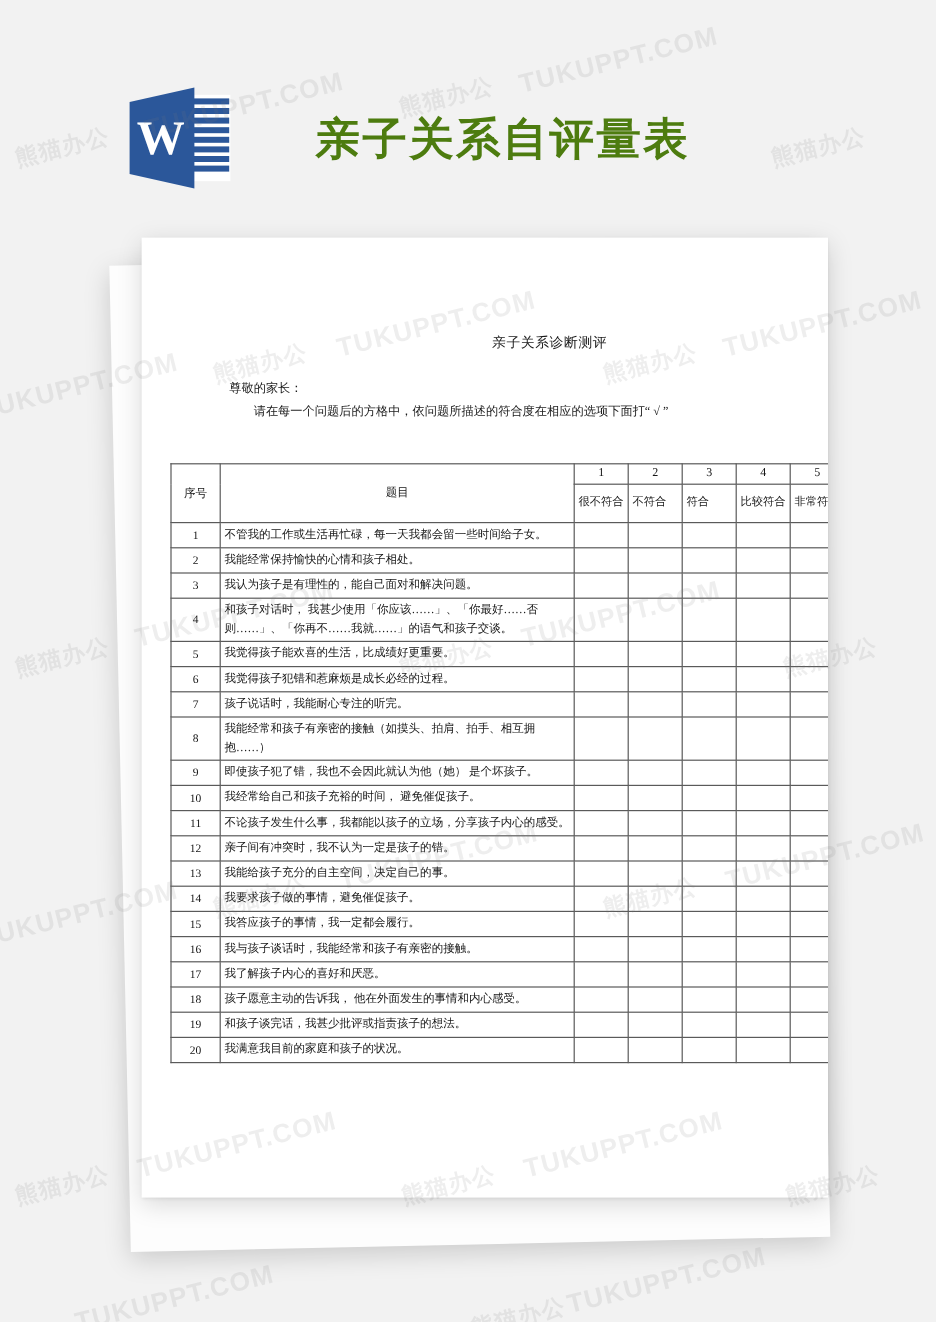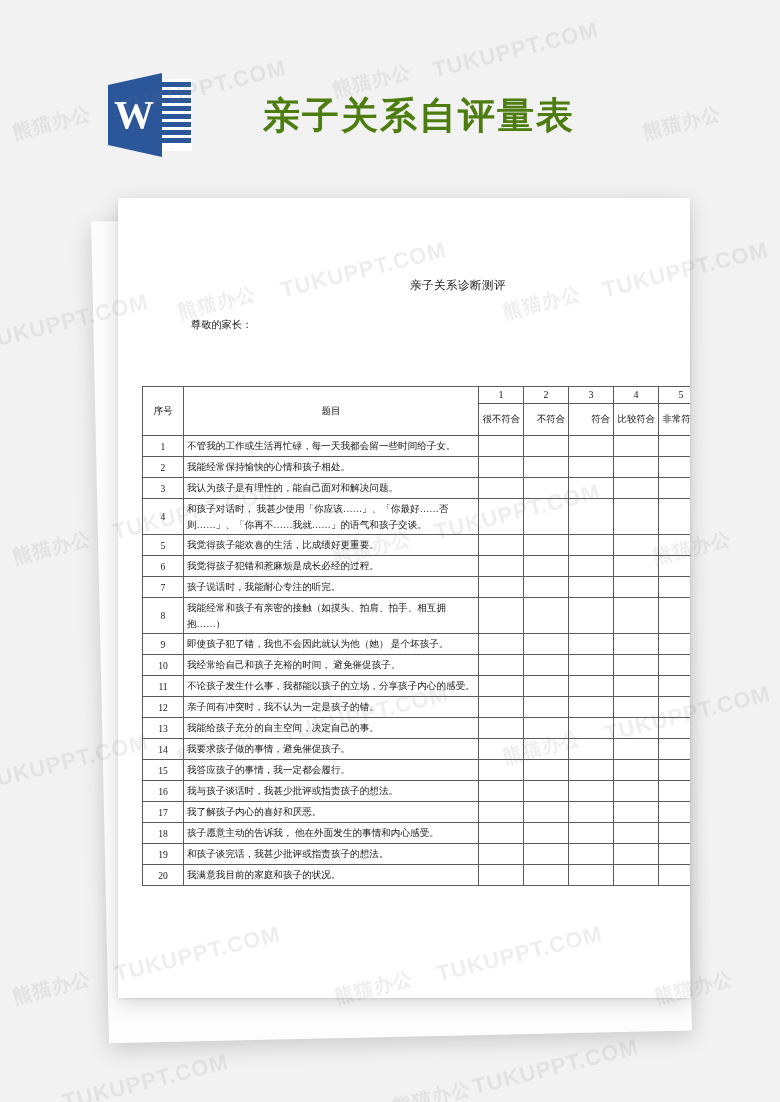--- a/index.html
+++ b/index.html
@@ -84,21 +84,21 @@
     padding:2px 3px;
     font-weight:normal;
     vertical-align:middle;
     background:transparent;
   }
   .col-no{width:34px;text-align:center;}
   .col-q{width:288px;text-align:left;padding-left:6px;line-height:15.5px;}
   .col-opt{width:38px;text-align:center;line-height:12px;}
   #scale-table tbody tr{height:21px;}
   .hdr-num{height:12px;text-align:center;font-size:10px;}
-  .hdr-lbl{height:27px;text-align:right;font-size:9.4px;line-height:12.5px;}
+  .hdr-lbl{height:27px;text-align:left;font-size:9.4px;line-height:12.5px;}
   .hdr-span{text-align:center;}
   .q-cell{}
 
   
   #watermarks{
     position:absolute;left:0;top:0;width:780px;height:1102px;
     pointer-events:none;overflow:hidden;
   }
   .wm{
     position:absolute;
@@ -146,20 +146,21 @@
   <div class="sheet" id="sheet-back"></div>
   <div class="sheet" id="sheet-front"></div>
 </div>
 
 <div id="doc-content">
 
   <div id="doc-title">亲子关系诊断测评</div>
 
   <div id="doc-body">
     <p class="para">尊敬的家长：</p>
+    <p class="para indent2">请在每一个问题后的方格中，依问题所描述的符合度在相应的选项下面打“ √ ”</p>
   </div>
 
   <table id="scale-table">
     <thead>
       <tr>
         <th class="col-no hdr-span" rowspan="2">序号</th>
         <th class="col-q hdr-span" rowspan="2" style="text-align:center;">题目</th>
         <th class="col-opt hdr-num">1</th>
         <th class="col-opt hdr-num">2</th>
         <th class="col-opt hdr-num">3</th>
@@ -306,21 +307,21 @@
           <td class="col-no">15</td>
           <td class="col-q q-cell">我答应孩子的事情，我一定都会履行。</td>
           <td class="col-opt"></td>
           <td class="col-opt"></td>
           <td class="col-opt"></td>
           <td class="col-opt"></td>
           <td class="col-opt"></td>
         </tr>
         <tr>
           <td class="col-no">16</td>
-          <td class="col-q q-cell">我与孩子谈话时，我甚少批评或指责孩子的想法。</td>
+          <td class="col-q q-cell">我与孩子谈话时，我能经常和孩子有亲密的接触。</td>
           <td class="col-opt"></td>
           <td class="col-opt"></td>
           <td class="col-opt"></td>
           <td class="col-opt"></td>
           <td class="col-opt"></td>
         </tr>
         <tr>
           <td class="col-no">17</td>
           <td class="col-q q-cell">我了解孩子内心的喜好和厌恶。</td>
           <td class="col-opt"></td>

